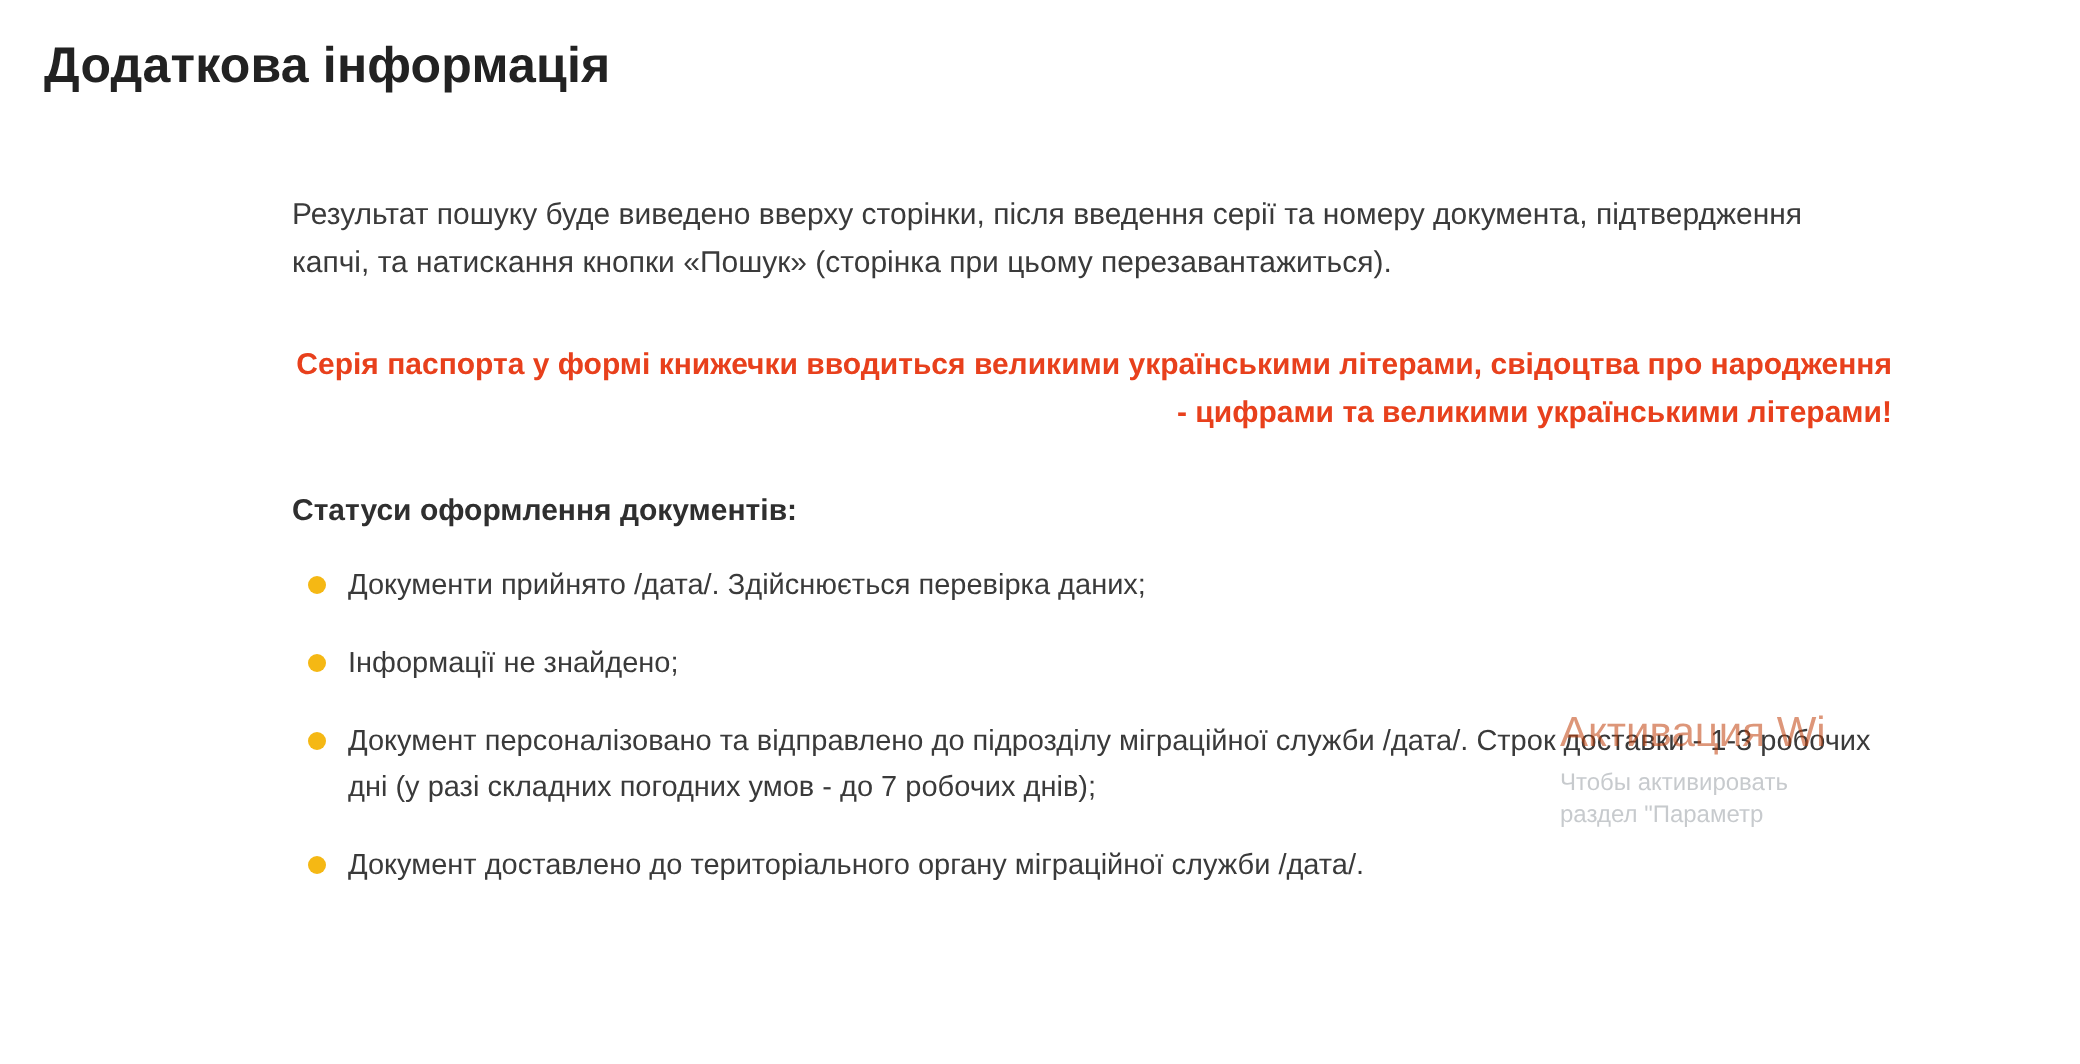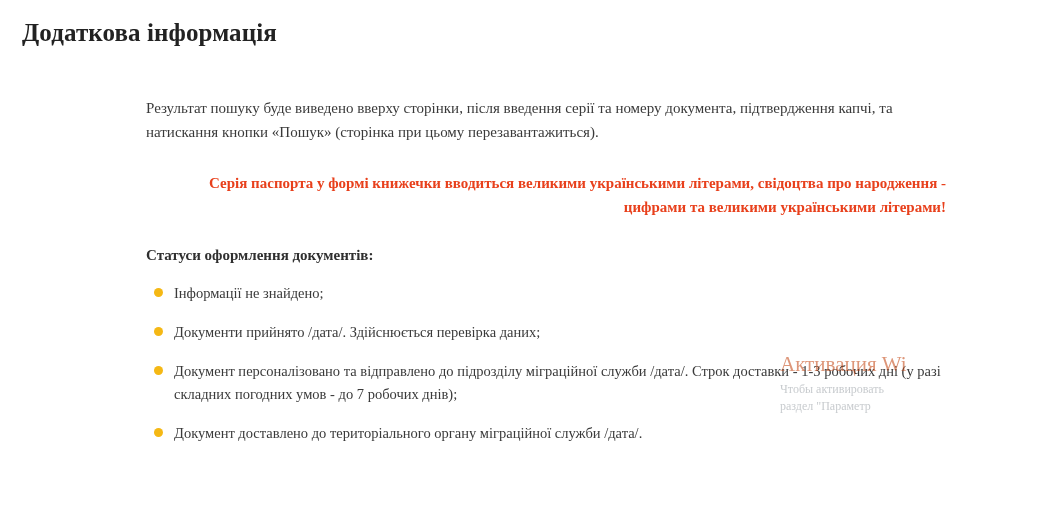--- a/index.html
+++ b/index.html
@@ -16,21 +16,20 @@
     overflow: hidden;
     position: relative;
   }
 
   .page {
     position: relative;
     width: 1040px;
     height: 416px;
     box-sizing: border-box;
     padding: 18px 0 0 0;
-    font-family: Liberation Serif, serif;
   }
 
   .page-title {
     font-size: 25px;
     font-weight: bold;
     color: #222222;
     margin: 0 0 0 22px;
     letter-spacing: 0.1px;
     line-height: 1.2;
   }
@@ -139,25 +138,25 @@
 
     <p class="intro">Результат пошуку буде виведено вверху сторінки, після введення серії та номеру документа, підтвердження капчі, та натискання кнопки «Пошук» (сторінка при цьому перезавантажиться).</p>
 
     <p class="warning-red">Серія паспорта у формі книжечки вводиться великими українськими літерами, свідоцтва про народження - цифрами та великими українськими літерами!</p>
 
     <p class="statuses-heading">Статуси оформлення документів:</p>
 
     <ul class="status-list">
       <li>
         <span class="bullet"></span>
-        <span>Інформації не знайдено;</span>
+        <span>Документи прийнято /дата/. Здійснюється перевірка даних;</span>
       </li>
       <li>
         <span class="bullet"></span>
-        <span>Документи прийнято /дата/. Здійснюється перевірка даних;</span>
+        <span>Інформації не знайдено;</span>
       </li>
       <li>
         <span class="bullet"></span>
         <span>Документ персоналізовано та відправлено до підрозділу міграційної служби /дата/. Строк доставки - 1-3 робочих дні (у разі складних погодних умов - до 7 робочих днів);</span>
       </li>
       <li>
         <span class="bullet"></span>
         <span>Документ доставлено до територіального органу міграційної служби /дата/.</span>
       </li>
     </ul>

